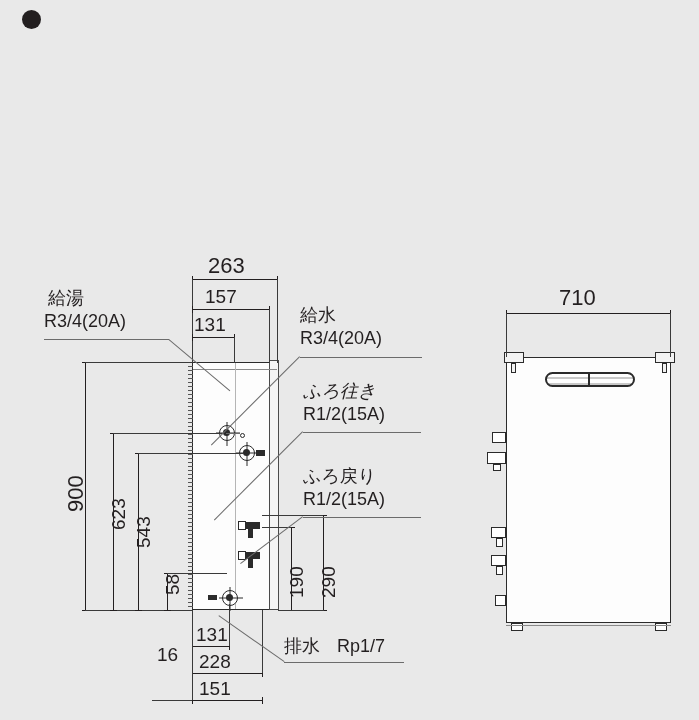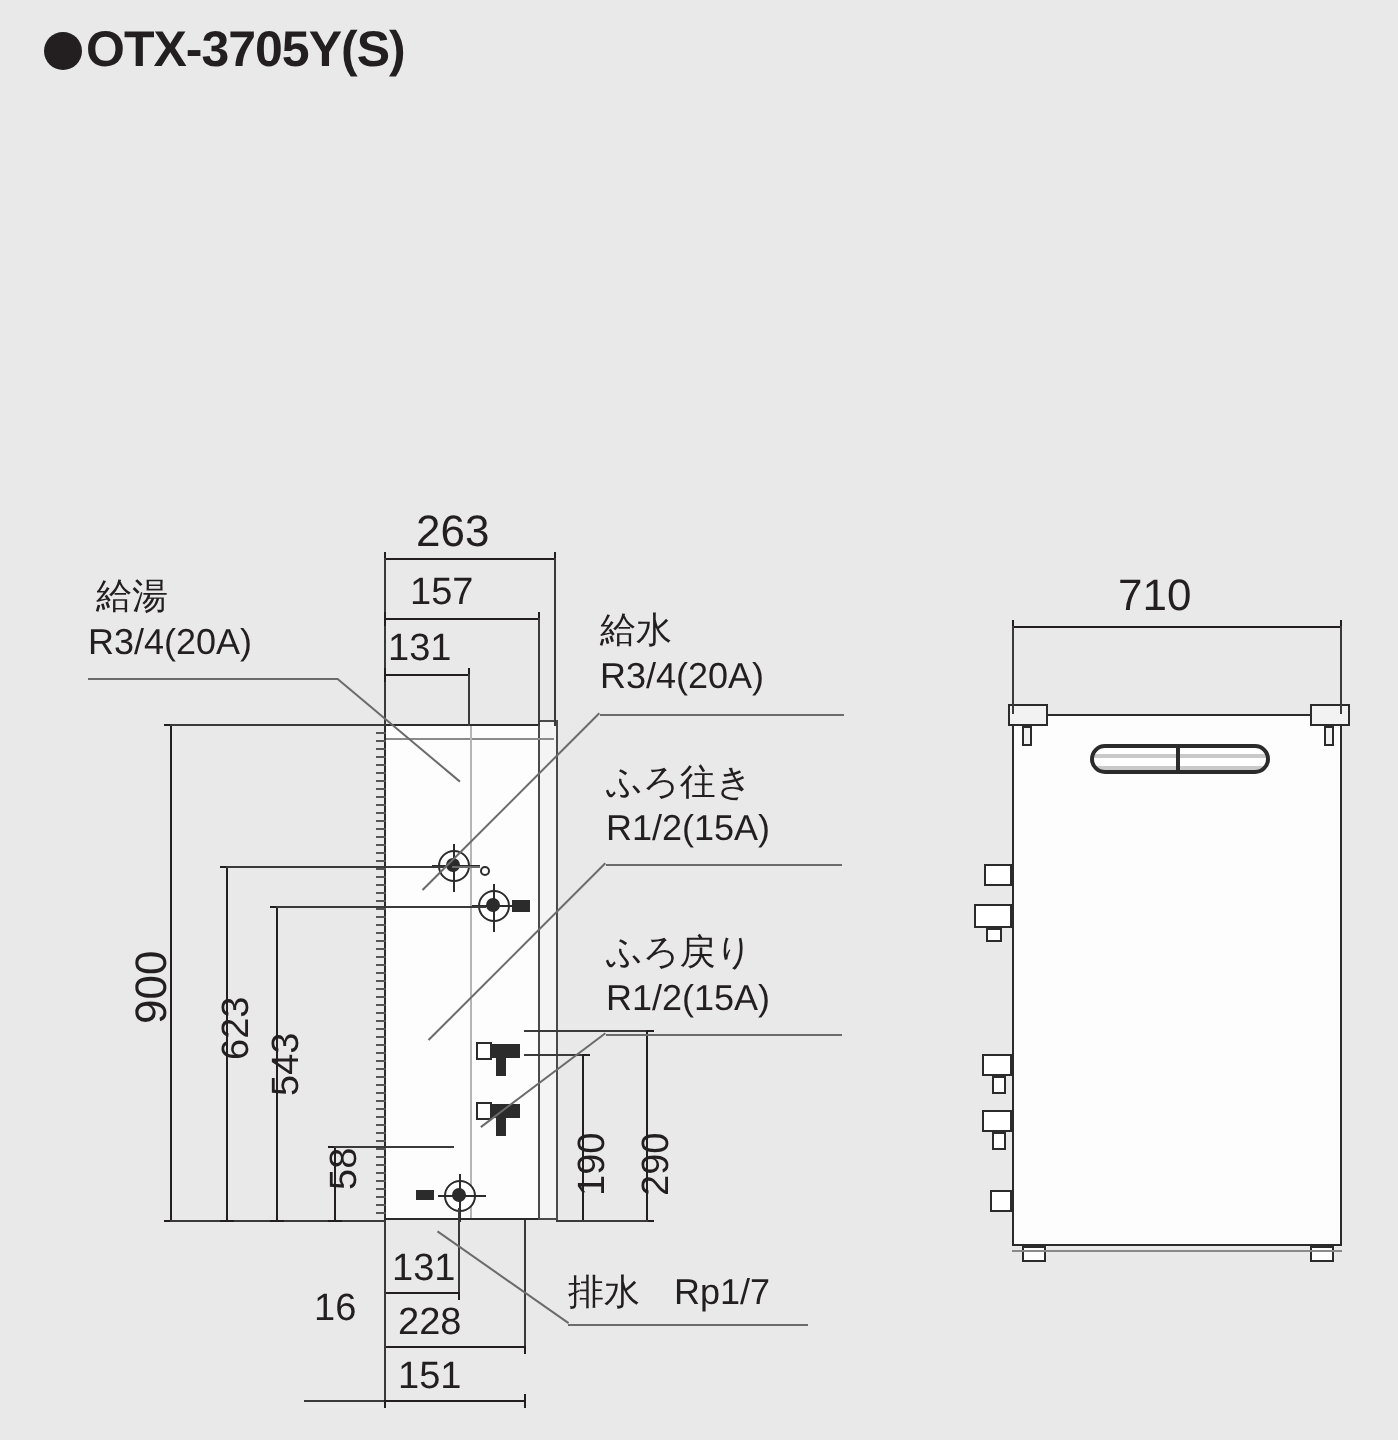--- a/index.html
+++ b/index.html
@@ -62,21 +62,20 @@
   .stub{position:absolute;border:1.3px solid #2b2b2b;background:#fff;box-sizing:border-box;}
 </style>
 </head>
 <body>
 
 <div id="stage">
 
   <div class="title-block">
     <div class="title-row">
       <span class="bullet"></span>
-      <span>OTX-3705Y(S)</span>
     </div>
   </div>
 
   <div>
 
     <div class="unit-front"></div>
     <div class="hatch"></div>
     <div class="side-strip"></div>
 
     <div class="ln h" style="left:193px;top:369px;width:84px;background:#8a8a8a;"></div>
@@ -192,21 +191,21 @@
   </div>
 
   <div>
     <div class="lbl" style="left:300px;top:305px;">給水</div>
     <div class="lbl" style="left:300px;top:328px;">R3/4(20A)</div>
     <div class="leader" style="left:300px;top:357px;width:122px;"></div>
     <div class="leader" style="left:300px;top:357px;width:125px;transform:rotate(135deg);"></div>
   </div>
 
   <div>
-    <div class="lbl" style="left:303px;top:381px;">ふろ往き</div>
+    <div class="lbl" style="left:303px;top:381px;font-style:italic;">ふろ往き</div>
     <div class="lbl" style="left:303px;top:404px;">R1/2(15A)</div>
     <div class="leader" style="left:303px;top:432px;width:118px;"></div>
     <div class="leader" style="left:303px;top:432px;width:125px;transform:rotate(135deg);"></div>
   </div>
 
   <div>
     <div class="lbl" style="left:303px;top:466px;">ふろ戻り</div>
     <div class="lbl" style="left:303px;top:489px;">R1/2(15A)</div>
     <div class="leader" style="left:303px;top:517px;width:118px;"></div>
     <div class="leader" style="left:303px;top:517px;width:78px;transform:rotate(143deg);"></div>

